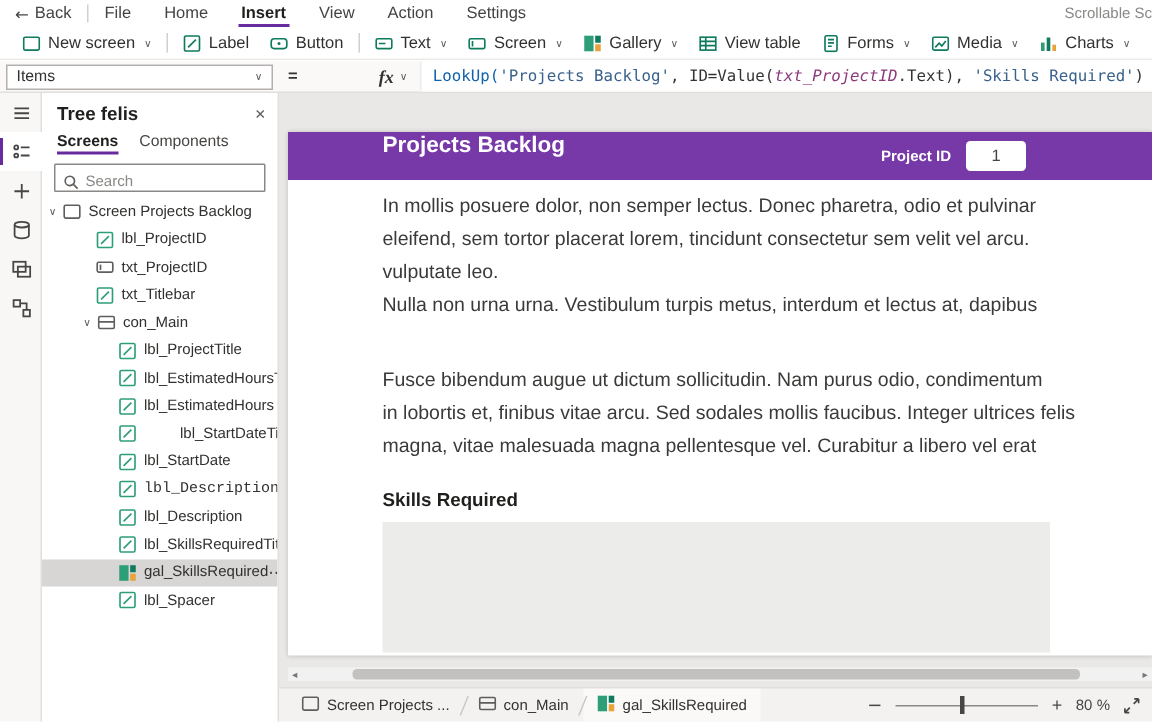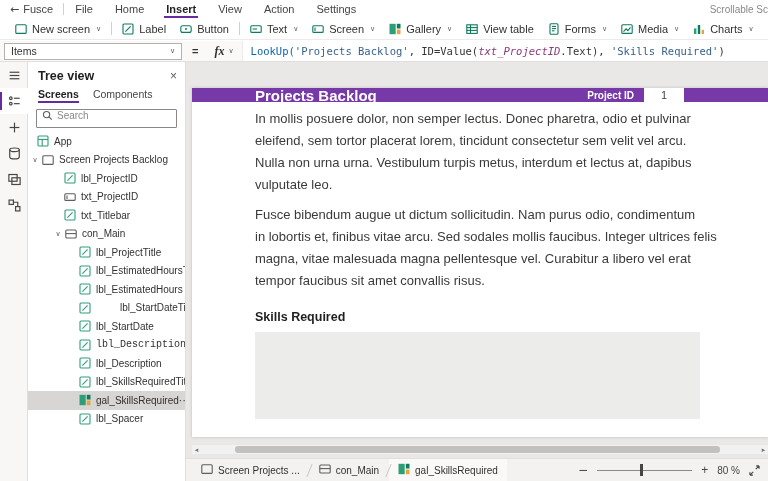--- a/index.html
+++ b/index.html
@@ -32,21 +32,21 @@
   .chev{ font-size:7px; color:#605e5c; margin-left:1px; }
 
   
   .formularow{ position:absolute; top:41px; left:0; right:0; height:21px; background:#faf9f8;
     border-bottom:1px solid var(--panelBorder); display:flex; align-items:center; font-size:11px;}
   .prop-select{ width:178px; height:17px; margin-left:4px; background:#fff;
     border:1px solid #b3b0ad; display:flex; align-items:center; padding:0 6px; cursor:pointer;}
   .prop-select .lbl{ flex:1; font-size:10.5px; color:#323130;}
   .equals{ margin:0 8px 0 10px; color:#323130; font-weight:bold; font-size:11px;}
   .fxwrap{ display:flex; align-items:center; gap:3px; padding:0 8px; cursor:pointer;}
-  .fx{ font-family:"Liberation Serif", serif; font-style:italic; font-weight:bold; font-size:12px; color:#323130;}
+  .fx{ font-family:"Liberation Serif", serif; font-style:italic; font-weight:bold; font-size:12px; color:#323130;margin-left:38px;}
   .formula-code{ flex:1; height:100%; background:#fff; border-left:1px solid #edebe9;
     display:flex; align-items:center; padding-left:8px; font-family:"DejaVu Sans Mono", monospace;
     font-size:10.5px; white-space:pre; overflow:hidden; cursor:text;}
   .tok-func{ color:#1062ab; } .tok-str{ color:#38618c; }
   .tok-ctrl{ color:#8c3a7c; font-style:italic; } .tok-plain{ color:#333; }
 
   
   .rail{ position:absolute; top:62px; left:0; bottom:0; width:28px; background:#f8f7f6;
     border-right:1px solid var(--panelBorder); }
   .rail-item{ width:28px; height:26px; display:flex; align-items:center; justify-content:center;
@@ -58,44 +58,44 @@
   .treepanel{ position:absolute; top:62px; left:28px; bottom:0; width:158px; background:#fff;
     border-right:1px solid var(--panelBorder); overflow:hidden;}
   .tree-head{ display:flex; align-items:center; padding:7px 8px 2px 10px; }
   .tree-title{ font-size:12.5px; font-weight:bold; color:#201f1e; flex:1;}
   .tree-close{ color:#605e5c; font-size:12px; cursor:pointer; line-height:1;}
   .tree-tabs{ display:flex; gap:14px; padding:3px 10px 0 10px; font-size:10.5px; color:#484644;}
   .tree-tab{ padding-bottom:3px; cursor:pointer; position:relative;}
   .tree-tab.active{ font-weight:bold; color:#201f1e;}
   .tree-tab.active::after{ content:""; position:absolute; left:0; right:0; bottom:0; height:2px; background:var(--accent);}
   .tree-search{ margin:6px 8px 4px 8px; height:19px; border:1px solid #8a8886; border-radius:1px;
-    display:flex; align-items:flex-start; padding:0 5px; gap:4px; background:#fff;}
+    display:flex; align-items:flex-end; padding:0 5px; gap:4px; background:#fff;}
   .tree-search input{ border:0; outline:0; flex:1; font-size:10px; font-family:inherit; color:#323130; min-width:0; background:transparent;}
   .tree-search input::placeholder{ color:#8a8886; }
   .tree-list{ margin-top:2px; }
   .trow{ height:18.5px; display:flex; align-items:center; font-size:10px; color:#323130;
     cursor:pointer; white-space:nowrap; overflow:hidden; padding-right:4px;}
   .trow .chev{ width:12px; flex:none; text-align:center;}
   .trow .t-ic{ width:13px; height:12px; flex:none; margin-right:5px; display:flex; align-items:center; justify-content:center;}
   .trow.sel{ background:#d8d6d4; }
   .trow .more{ margin-left:auto; color:#484644; font-size:11px; letter-spacing:1px; padding-right:4px;}
 
   
   .canvas{ position:absolute; top:62px; left:186px; right:0; bottom:23px; background:var(--canvasGray); }
   .page{ position:absolute; left:6px; top:26px; right:0; bottom:21px; background:#fff;
     box-shadow:0 0 3px rgba(0,0,0,.18); overflow:hidden;}
-  .page-header{ height:14px; background:var(--headerPurple); display:flex; align-items:center; }
+  .page-header{ height:32px; background:var(--headerPurple); display:flex; }
   .page-title{ color:#fff; font-weight:bold; font-size:15px; margin-left:63px; }
   .hdr-right{ margin-left:auto; display:flex; align-items:center; gap:10px; padding-right:84px;}
   .pid-label{ color:#fff; font-size:10px; font-weight:bold;}
   .pid-input{ width:40px; height:20px; border:0; border-radius:3px; background:#fff;
     text-align:center; font-size:11px; color:#444; font-family:inherit; outline:none;}
   .page-body{ padding:6px 0 0 63px; color:#3b3a39; font-size:13px; }
   .para{ line-height:22px; }
-  .para + .para{ margin-top:8px; }
+  .para + .para{ margin-top:28px; }
   .skills-h{ margin-top:18px; font-size:12.5px; font-weight:bold; color:#201f1e;}
   .gal-box{ margin-top:8px; width:445px; height:87px; background:#ececeb; }
 
   
   .hscroll{ position:absolute; left:192px; right:0; top:445px; height:9px; background:#f1f1f1; }
   .hs-arrow{ position:absolute; top:0; width:9px; height:9px; display:flex; align-items:center;
     justify-content:center; font-size:7px; color:#777; cursor:pointer;}
   .hs-left{ left:0; } .hs-right{ right:0; }
   .hs-thumb{ position:absolute; top:1px; height:7px; left:43px; width:485px; background:#c2c1c0;
     border-radius:3px; cursor:grab;}
@@ -114,21 +114,21 @@
   .zoom-thumb{ position:absolute; left:43px; top:0; width:3px; height:12px; background:#484644; cursor:grab;}
   .zoom-pct{ color:#484644; font-size:10px; white-space:nowrap;}
   .fit-icon{ color:#484644; cursor:pointer; display:flex;}
 </style>
 </head>
 <body>
 
 <div class="menubar">
   <div class="menu-back">
     <span class="glyph">←</span>
-    <span>Fusce</span>
+    <span>Back</span>
   </div>
   <div class="menu-sep"></div>
   <div id="menu-items" style="display:flex;height:100%;">
       <div class="menu-item">
         <span>File</span>
       </div>
       <div class="menu-item">
         <span>Home</span>
       </div>
       <div class="menu-item active">
@@ -325,47 +325,37 @@
           <rect x="1" y="1" width="4" height="4" stroke="#484644"></rect>
           <rect x="7" y="7" width="4" height="4" stroke="#484644"></rect>
           <path d="M5 3 h4 v4" stroke="#484644"></path>
         </svg>
       </span>
     </div>
   </div>
 
 <div class="treepanel">
   <div class="tree-head">
-    <span class="tree-title">Tree view</span>
+    <span class="tree-title">Tree felis</span>
     <span class="tree-close">×</span>
   </div>
   <div class="tree-tabs" id="tree-tabs">
       <div class="tree-tab active">Screens</div>
       <div class="tree-tab">Components</div>
     </div>
   <div class="tree-search">
     <span style="display:flex;">
       <svg width="11" height="11" viewBox="0 0 12 12" fill="none" stroke="#605e5c" stroke-width="1.2">
         <circle cx="5" cy="5" r="3.4"></circle>
           <line x1="7.6" y1="7.6" x2="10.6" y2="10.6"></line>
       </svg>
     </span>
     <input placeholder="Search" style="">
   </div>
   <div class="tree-list" id="tree-list">
-      <div class="trow" style="padding-left: 8px;">
-        <span class="t-ic">
-          <svg width="12" height="12" viewBox="0 0 12 12" fill="none" stroke-width="1.1">
-            <rect x="1" y="1" width="10" height="10" rx="1" stroke="#2e9e79"></rect>
-            <line x1="1" y1="4.4" x2="11" y2="4.4" stroke="#2e9e79"></line>
-            <line x1="5.2" y1="4.4" x2="5.2" y2="11" stroke="#2e9e79"></line>
-          </svg>
-        </span>
-        <span>App</span>
-      </div>
       <div class="trow">
         <span class="chev glyph">∨</span>
         <span class="t-ic">
           <svg width="12" height="12" viewBox="0 0 12 12" fill="none" stroke-width="1.1">
             <rect x="0.8" y="1.8" width="10.4" height="8.6" rx="1" stroke="#605e5c"></rect>
           </svg>
         </span>
         <span>Screen Projects Backlog</span>
       </div>
       <div class="trow" style="padding-left: 35px;">
@@ -506,28 +496,27 @@
       <span class="page-title">Projects Backlog</span>
       <div class="hdr-right">
         <span class="pid-label">Project ID</span>
         <input class="pid-input" value="1" style="">
       </div>
     </div>
     <div class="page-body">
       <div class="para" id="p1">
           <div>In mollis posuere dolor, non semper lectus. Donec pharetra, odio et pulvinar</div>
           <div>eleifend, sem tortor placerat lorem, tincidunt consectetur sem velit vel arcu.</div>
+          <div>vulputate leo.</div>
           <div>Nulla non urna urna. Vestibulum turpis metus, interdum et lectus at, dapibus</div>
-          <div>vulputate leo.</div>
         </div>
       <div class="para" id="p2">
           <div>Fusce bibendum augue ut dictum sollicitudin.  Nam purus odio, condimentum</div>
           <div>in lobortis et, finibus vitae arcu. Sed sodales mollis faucibus. Integer ultrices felis</div>
           <div>magna, vitae malesuada magna pellentesque vel. Curabitur a libero vel erat</div>
-          <div>tempor faucibus sit amet convallis risus.</div>
         </div>
       <div class="skills-h">Skills Required</div>
       <div class="gal-box"></div>
     </div>
   </div>
 </div>
 
 <div class="hscroll">
   <span class="hs-arrow hs-left glyph">◂</span>
   <div class="hs-thumb"></div>

